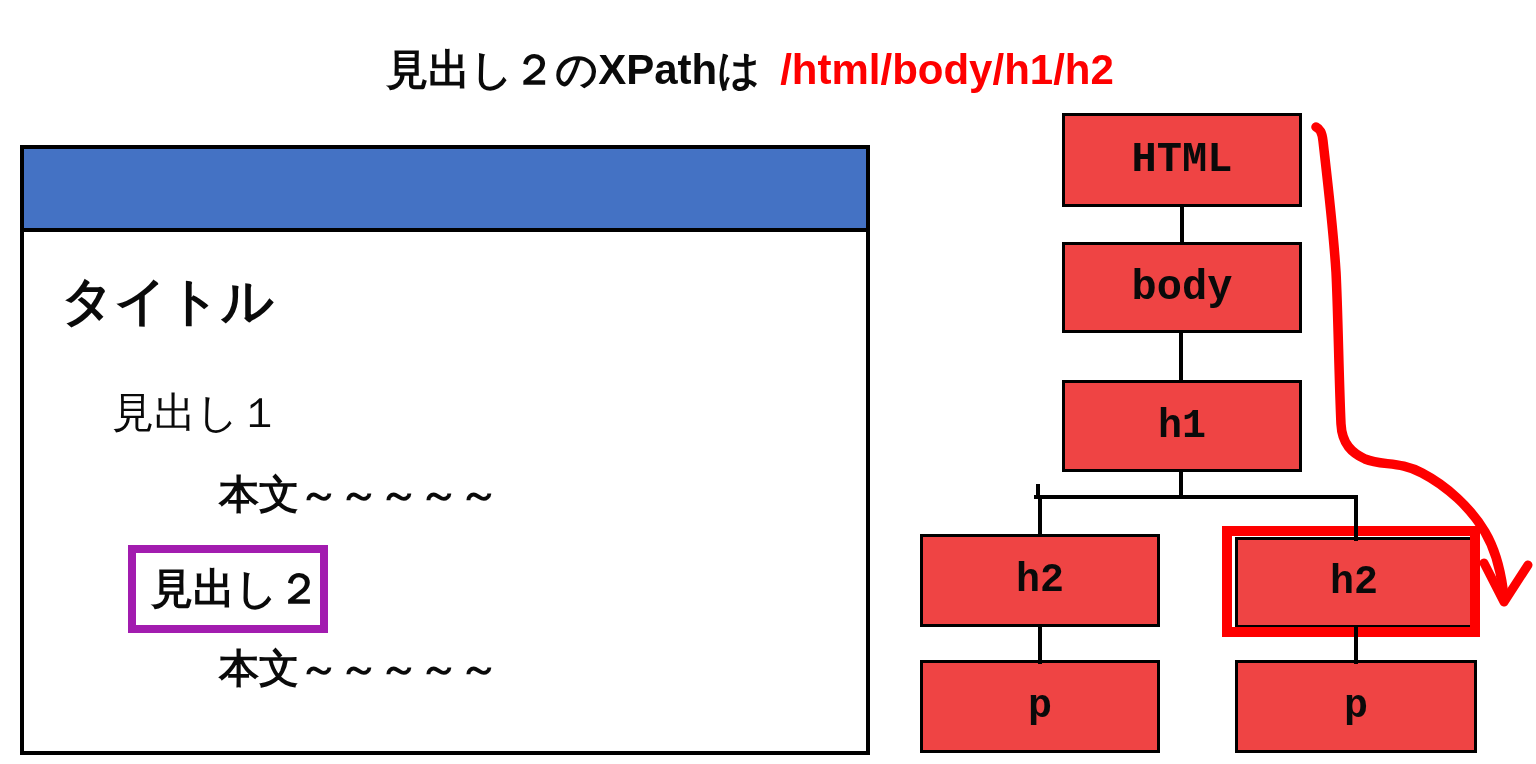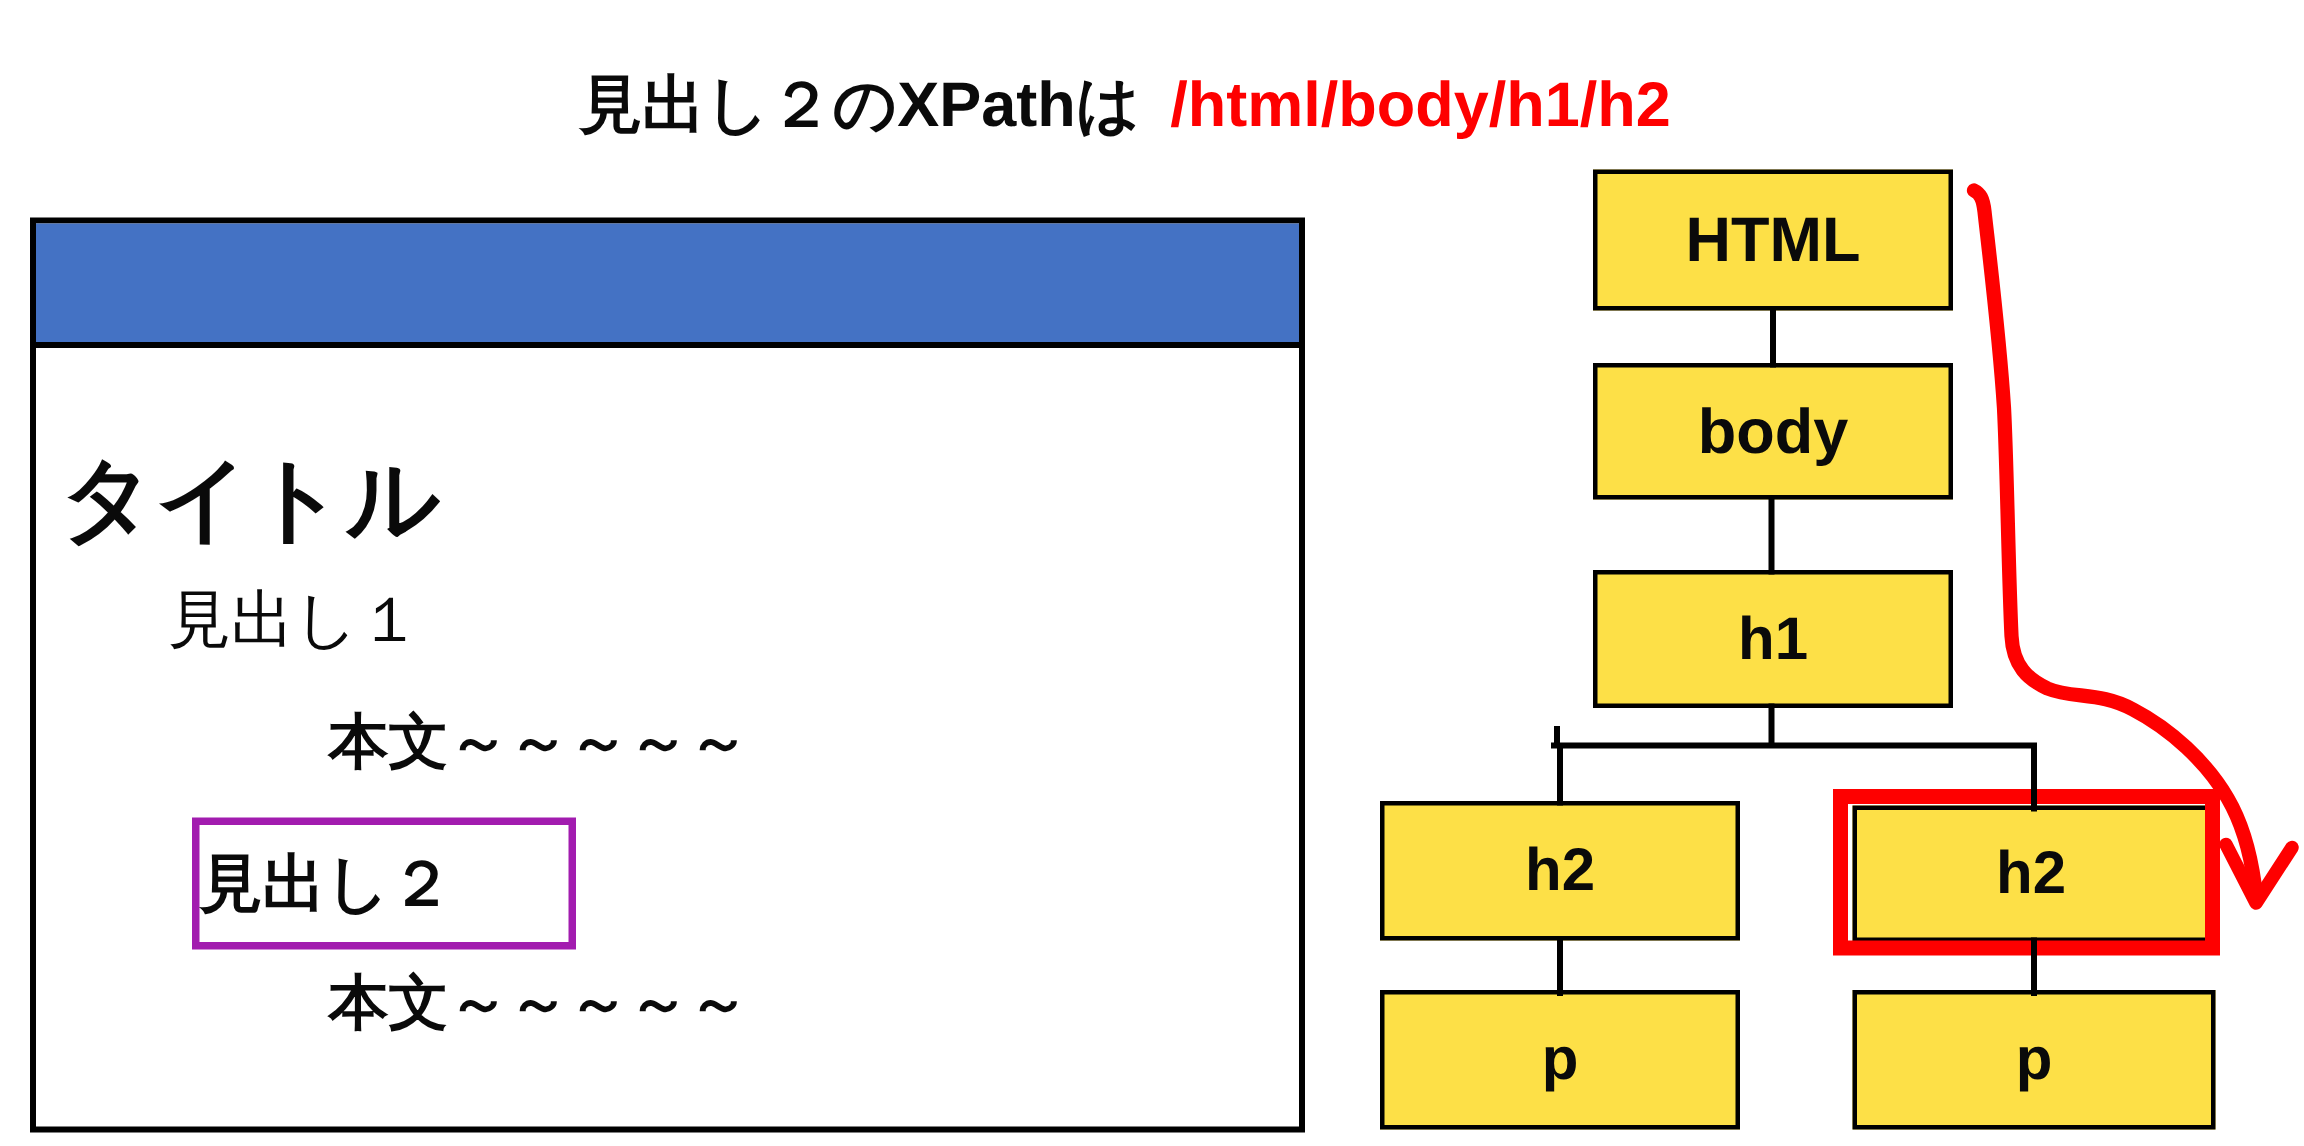--- a/index.html
+++ b/index.html
@@ -29,52 +29,52 @@
     border:4px solid #000;
     background:#ffffff;
   }
   .mock-header{
     box-sizing:border-box;
     width:100%;height:83px;
     background:#4472c4;
     border-bottom:4px solid #000;
   }
   .mock-title{
-    position:absolute;left:16px;top:118px;
-    font-size:62px;font-weight:bold;margin-top:24px;
+    position:absolute;left:37px;top:118px;
+    font-size:52px;font-weight:bold;
   }
   .mock-h1{
     position:absolute;left:88px;top:236px;
     font-size:42px;font-weight:normal;
   }
   .mock-body1{
     position:absolute;left:195px;top:318px;
     font-size:40px;font-weight:bold;white-space:nowrap;
   }
   .mock-h2box{
     position:absolute;left:104px;top:396px;
     box-sizing:border-box;
-    width:256px;height:88px;
-    border:5px solid #a21caf;
+    width:200px;height:88px;
+    border:8px solid #a21caf;
     background:#ffffff;
-    display:flex;align-items:center;justify-content:flex-start;
+    display:flex;align-items:center;justify-content:flex-end;
   }
   .mock-h2box span{font-size:42px;font-weight:bold;}
   .mock-body2{
     position:absolute;left:195px;top:492px;
     font-size:40px;font-weight:bold;white-space:nowrap;
   }
   
   .node{
     position:absolute;
     box-sizing:border-box;
-    background:#fde047;
+    background:#ef4444;
     border:3px solid #000;
     display:flex;align-items:center;justify-content:center;
-    font-weight:bold;font-size:40px;
+    font-weight:bold;font-size:40px;font-family:Liberation Mono, monospace;
   }
   .n-html {left:1062px;top:113px;width:240px;height:94px;font-size:42px;}
   .n-body {left:1062px;top:242px;width:240px;height:91px;font-size:42px;}
   .n-h1   {left:1062px;top:380px;width:240px;height:92px;}
   .n-h2l  {left:920px; top:534px;width:240px;height:93px;}
   .n-h2r  {left:1235px;top:537px;width:238px;height:91px;}
   .n-pl   {left:920px; top:660px;width:240px;height:93px;}
   .n-pr   {left:1235px;top:660px;width:242px;height:93px;}
   
   .overlay{

